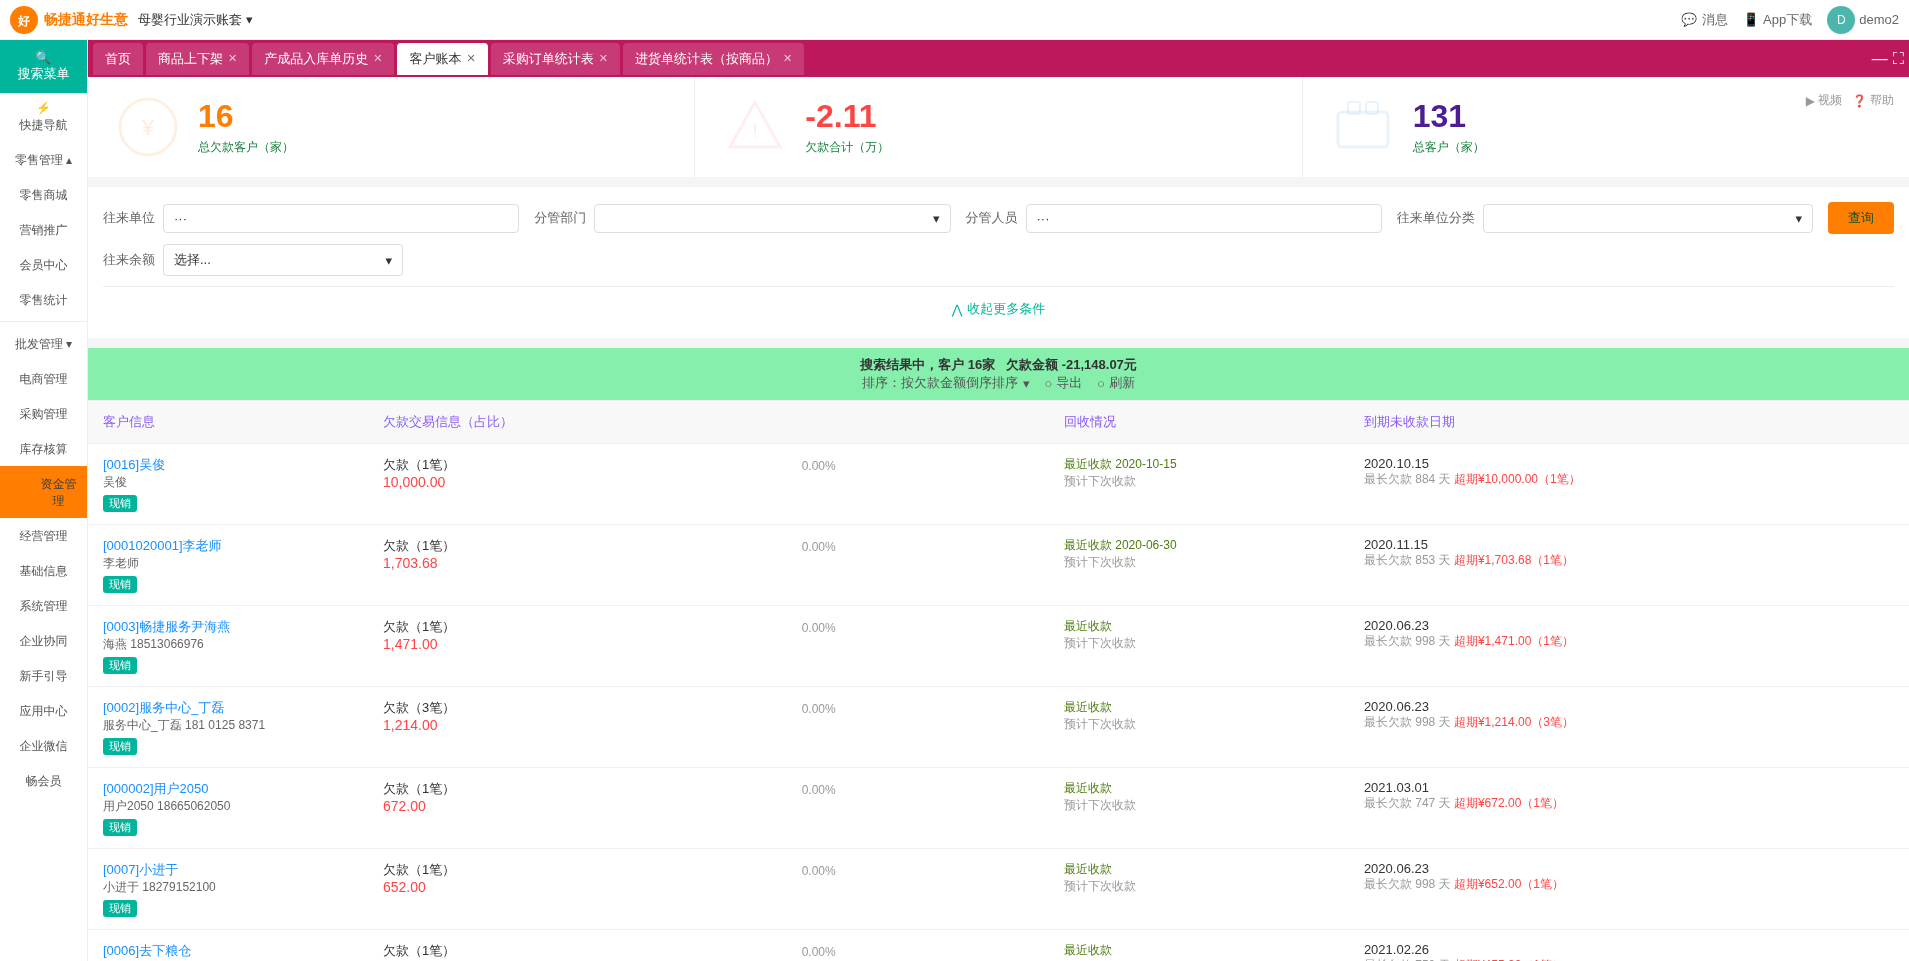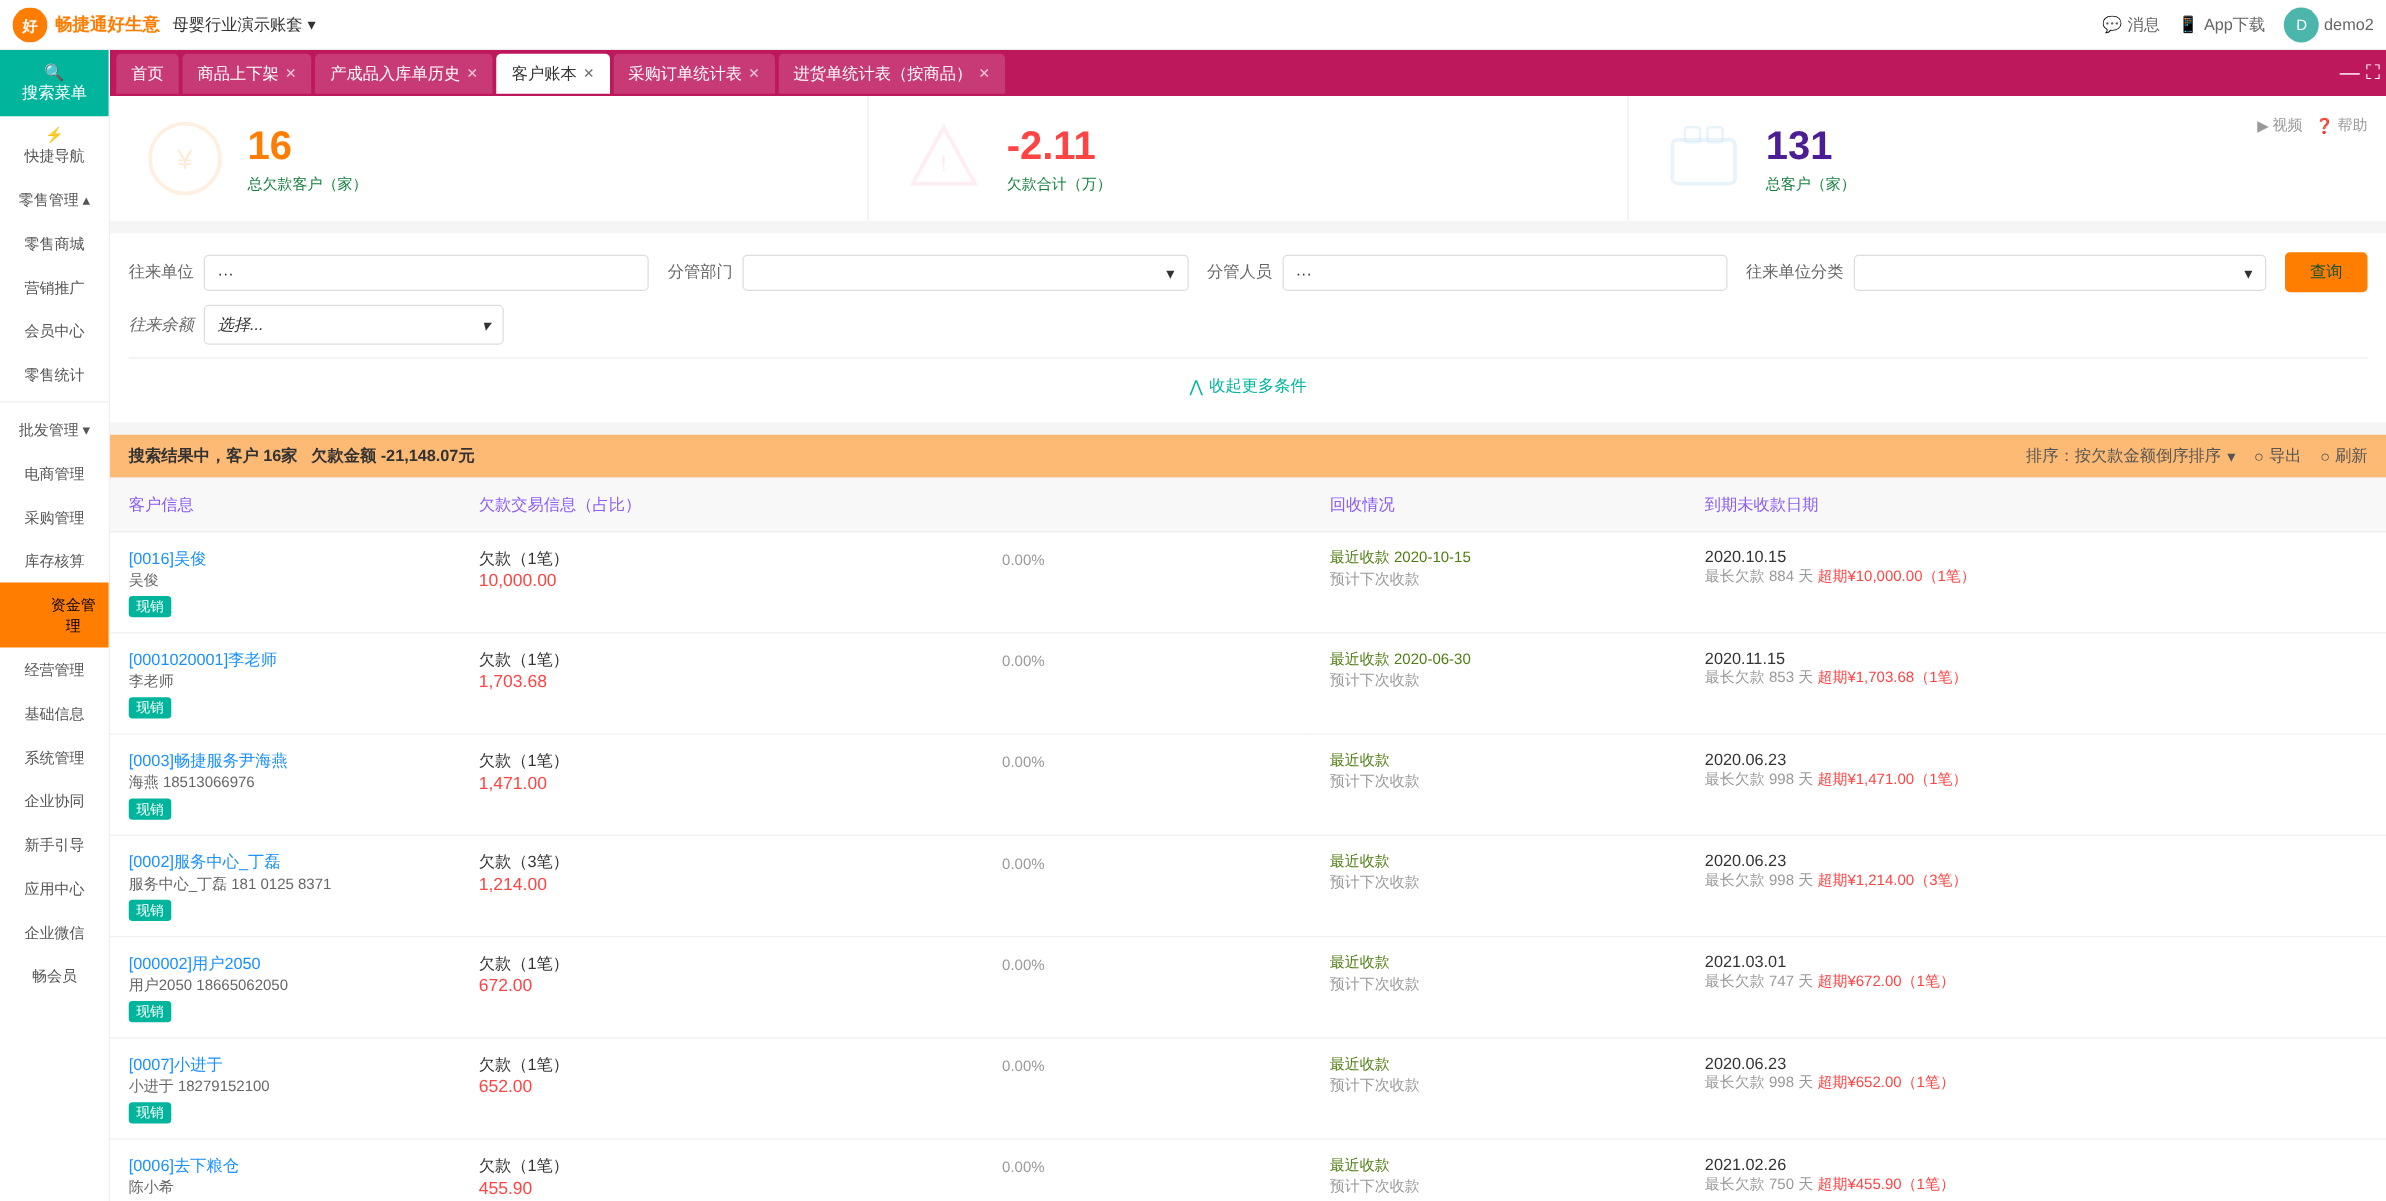--- a/index.html
+++ b/index.html
@@ -16,21 +16,21 @@
     .top-action { display: flex; align-items: center; gap: 4px; color: #666; font-size: 13px; cursor: pointer; }
     .avatar { width: 28px; height: 28px; border-radius: 50%; background: #4db6ac; display: flex; align-items: center; justify-content: center; color: #fff; font-size: 12px; }
 
     
     .main-layout { display: flex; flex: 1; overflow: hidden; }
 
     
     .sidebar { width: 88px; background: #fff; border-right: 1px solid #eee; display: flex; flex-direction: column; overflow-y: auto; }
     .sidebar-search { padding: 10px 8px; background: #00b59c; color: #fff; text-align: center; cursor: pointer; font-size: 13px; }
     .sidebar-item { padding: 8px 5px; text-align: center; cursor: pointer; font-size: 12px; color: #555; }
-    .sidebar-item.active { background: #ff7d00; color: #000000; padding-left: 35px; }
+    .sidebar-item.active { background: #ff7d00; color: #404040; padding-left: 35px; }
     .sidebar-item .s-label { margin-top: 2px; }
     .sidebar-divider { height: 1px; background: #eee; margin: 4px 0; }
     .sidebar-item-with-arrow { display: flex; align-items: center; justify-content: center; gap: 3px; }
 
     
     .content-area { flex: 1; display: flex; flex-direction: column; overflow: hidden; }
 
     
     .tab-bar { background: #be185d; display: flex; align-items: center; height: 37px; padding: 0 5px; }
     .tab-item { display: flex; align-items: center; gap: 5px; padding: 0 12px; height: 32px; background: rgba(255,255,255,0.15); color: #fff; cursor: pointer; border-radius: 4px 4px 0 0; font-size: 13px; margin-right: 3px; }
@@ -61,21 +61,21 @@
 
     
     .filter-area { background: #fff; padding: 15px; margin-bottom: 10px; }
     .filter-row { display: flex; gap: 15px; margin-bottom: 10px; }
     .filter-item { display: flex; align-items: center; gap: 8px; flex: 1; }
     .filter-label { color: #666; font-size: 13px; white-space: nowrap; }
     .filter-input { flex: 1; border: 1px solid #ddd; border-radius: 4px; padding: 6px 10px; font-size: 13px; display: flex; align-items: center; justify-content: space-between; cursor: pointer; background: #fff; }
     .collapse-btn { display: flex; align-items: center; justify-content: center; gap: 5px; color: #00b59c; font-size: 13px; cursor: pointer; padding: 5px; }
 
     
-    .search-result-bar { display: flex; align-items: center; justify-content: space-between; padding: 8px 15px; background: #fdba74; border-bottom: 1px solid #eee; }
+    .search-result-bar { display: flex; align-items: center; justify-content: space-between; padding: 8px 15px; background: #86efac; border-bottom: 1px solid #eee; flex-direction: column; }
     .result-info { font-size: 13px; color: #555; }
     .result-info span { color: #333; font-weight: bold; }
     .result-actions { display: flex; align-items: center; gap: 15px; font-size: 13px; color: #555; }
     .sort-selector { display: flex; align-items: center; gap: 5px; cursor: pointer; }
     .action-btn { display: flex; align-items: center; gap: 4px; cursor: pointer; color: #555; }
 
     
     .data-table { width: 100%; background: #fff; border-collapse: collapse; }
     .data-table th { background: #f8f8f8; padding: 12px 15px; text-align: left; font-weight: normal; color: #8b5cf6; border-bottom: 1px solid #eee; font-size: 13px; }
     .data-table td { padding: 12px 15px; border-bottom: 1px solid #f0f0f0; vertical-align: top; }
@@ -309,21 +309,21 @@
             <div class="filter-item">
               <span class="filter-label">往来单位分类</span>
               <div class="filter-input">
                 <span></span>
                 <span>▾</span>
               </div>
             </div>
             <button class="search-btn">查询</button>
           </div>
           <div class="filter-row">
-            <div class="filter-item" style="max-width:300px;font-style:italic;">
+            <div class="filter-item" style="max-width:300px;">
               <span class="filter-label">往来余额</span>
               <div class="filter-input">
                 <span>选择...</span>
                 <span>▾</span>
               </div>
             </div>
           </div>
           <div style="display:flex; justify-content:center; border-top:1px solid #eee; padding-top:8px;">
             <div class="collapse-btn">
               <span>⋀</span>

